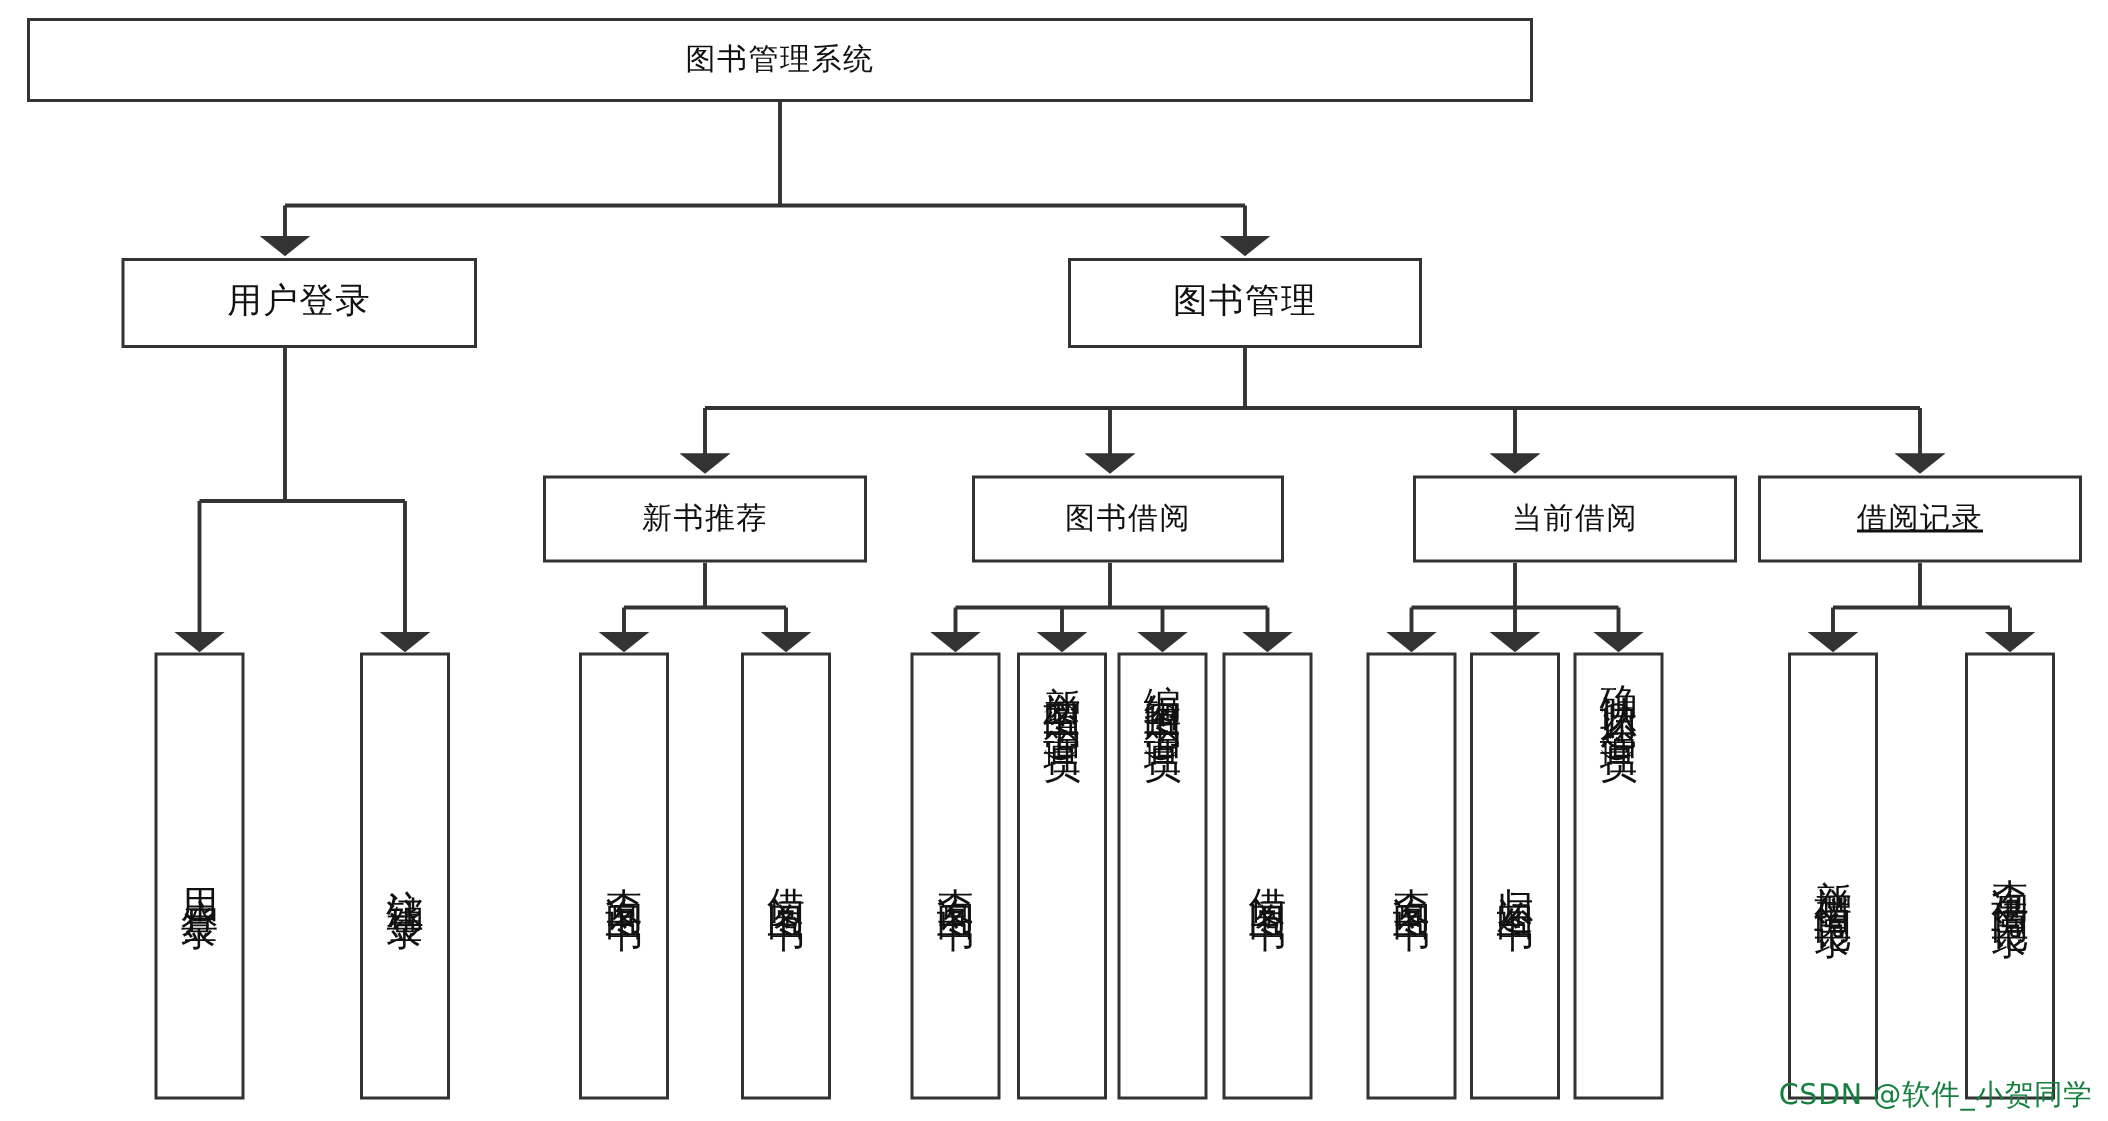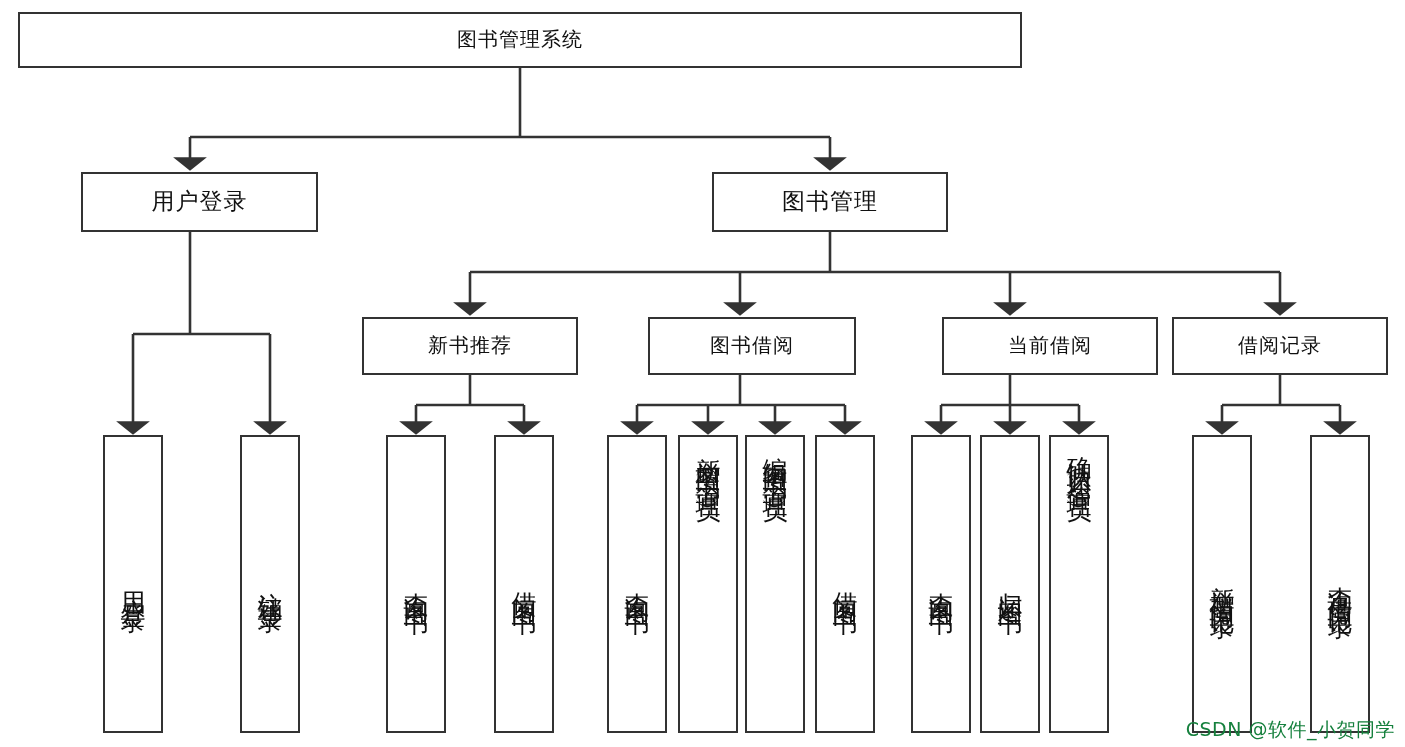--- a/index.html
+++ b/index.html
@@ -152,21 +152,21 @@
   </div>
 
   <div class="node h l3" style="left:632px; top:317px; width:208px; height:58px;margin-left:16px;">
     <span class="lbl">图书借阅</span>
   </div>
 
   <div class="node h l3" style="left:942px; top:317px; width:216px; height:58px;">
     <span class="lbl">当前借阅</span>
   </div>
 
-  <div class="node h l3" style="left:1172px; top:317px; width:216px; height:58px;">
+  <div class="node h l3" style="left:1172px; top:317px; width:216px; height:58px;text-decoration:underline;">
     <span class="lbl">借阅记录</span>
   </div>
 
   <div class="node leaf mid" style="left:103px; top:435px; width:60px; height:298px;">
     <span class="lbl">用户登录</span>
   </div>
 
   <div class="node leaf mid" style="left:240px; top:435px; width:60px; height:298px;">
     <span class="lbl">注销登录</span>
   </div>

